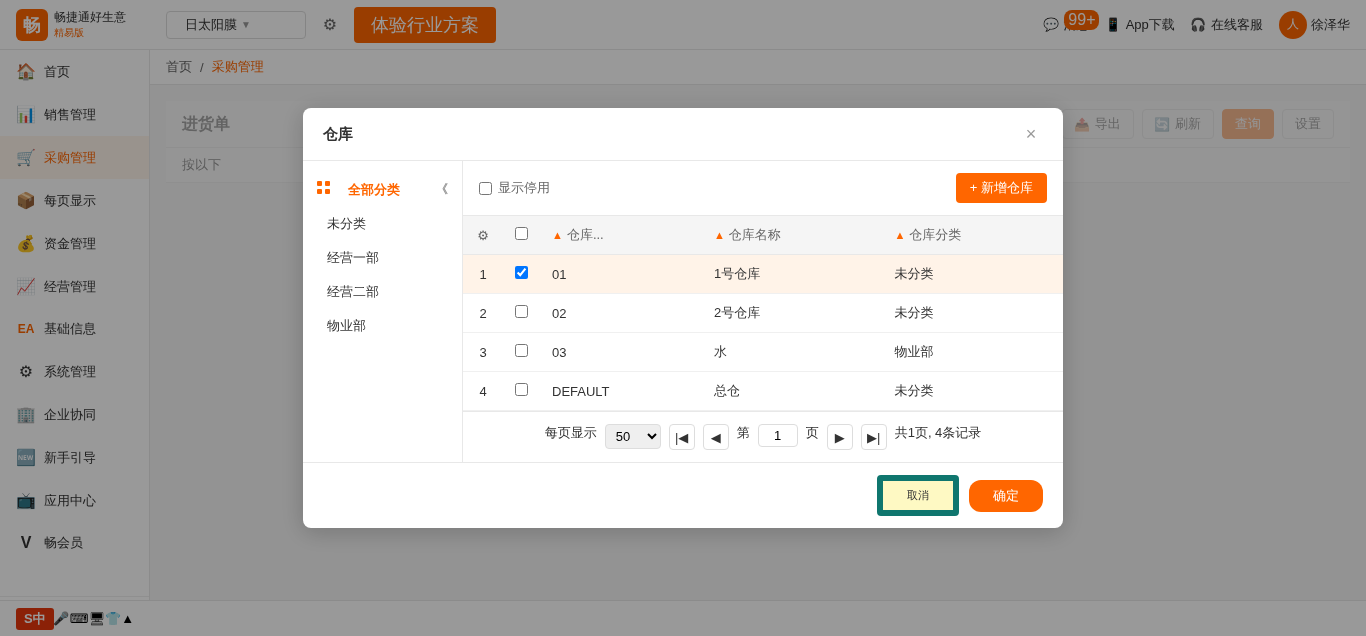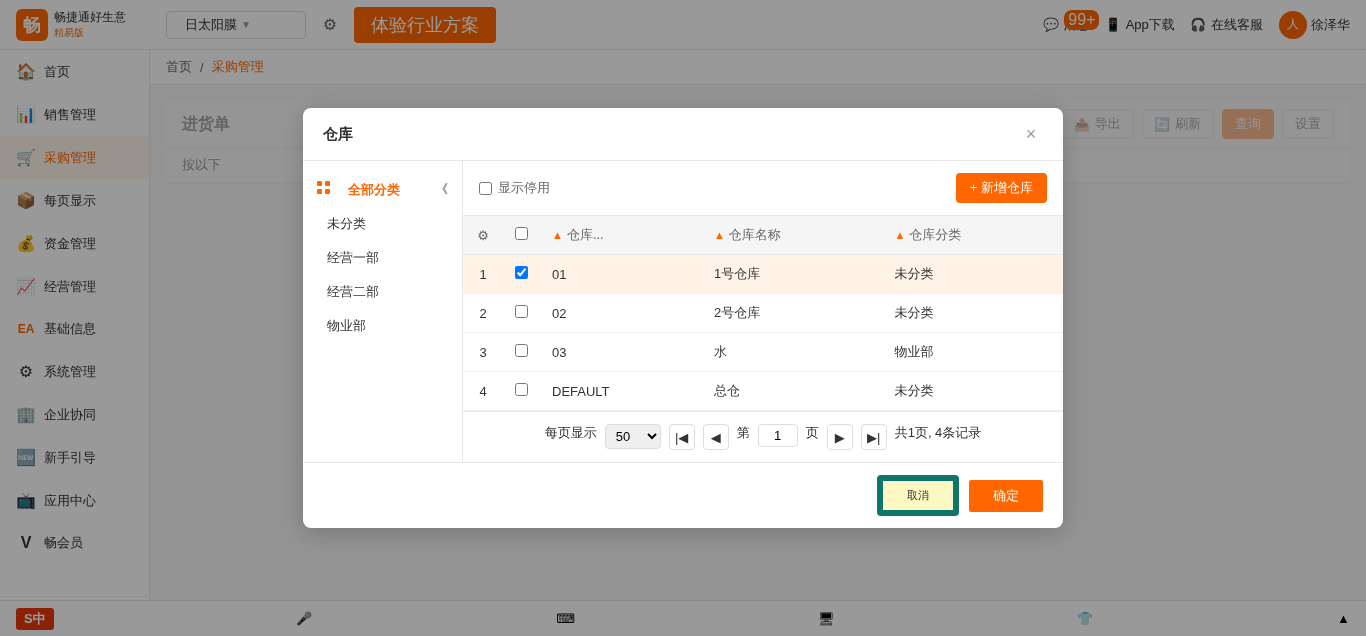--- a/index.html
+++ b/index.html
@@ -288,31 +288,31 @@
     .modal-footer {
       padding: 12px 20px;
       border-top: 1px solid #e8e8e8;
       display: flex; align-items: center; justify-content: flex-end; gap: 10px;
     }
     .cancel-btn {
       padding: 7px 24px; border: 6px solid #0f766e; border-radius: 4px;
       cursor: pointer; background: #fef9c3; color: #333; font-size: 11px;
     }
     .confirm-btn {
-      padding: 7px 24px; border: none; border-radius: 2px;
+      padding: 7px 24px; border: none; border-radius: 12px;
       cursor: pointer; background: #f60; color: #fff; font-size: 13px;
     }
 
     
     .status-bar {
       position: fixed; bottom: 0; left: 0; right: 0;
       height: 36px; background: #fff;
       border-top: 1px solid #e8e8e8;
-      display: flex; align-items: center; justify-content: space-between;
-      padding: 0 16px; gap: 12px; z-index: 5;
+      display: flex; align-items: center; justify-content: flex-start;
+      padding: 0 16px; gap: 0; z-index: 5;
     }
     .status-logo {
       background: #e8380d; color: #fff; padding: 2px 8px;
       font-size: 13px; font-weight: bold; border-radius: 3px;
     }
   </style>
 </head>
 <body>
 
 <div class="top-header">

